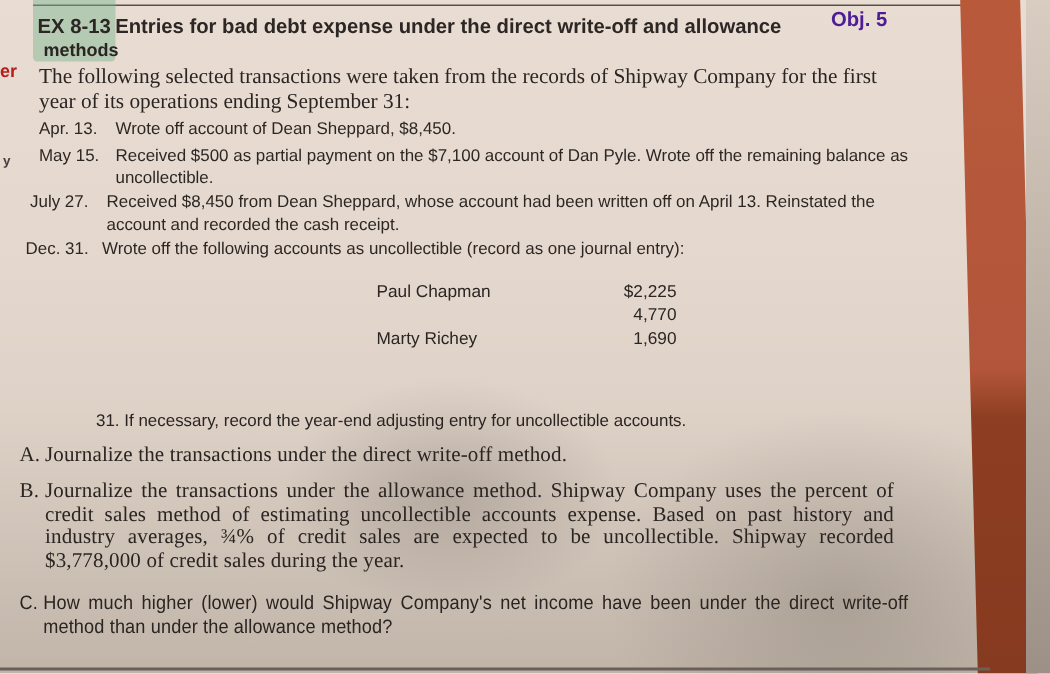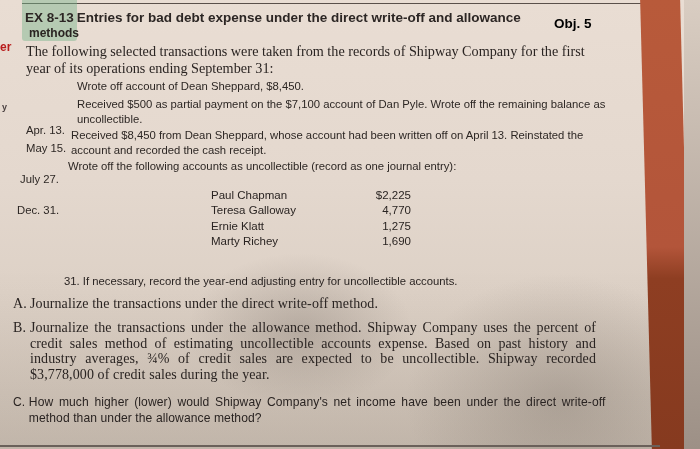--- a/index.html
+++ b/index.html
@@ -27,31 +27,31 @@
   }
   .tab-right { position: absolute; left: 684px; top: 0; width: 16px; height: 449px; background: linear-gradient(180deg,#d9cdc2,#9d9086); }
 
   .margin-note { position: absolute; font-family: "Liberation Sans", sans-serif; font-size: 12px; font-weight: bold; }
   .margin-er { left: 0; top: 40px; color: #b91c1c; }
   .margin-y { left: 2px; top: 102px; color: #4a4040; font-size: 9px; }
 
   .header { position: absolute; left: 22px; top: 10px; width: 600px; font-family: "Liberation Sans", sans-serif; font-weight: bold; font-size: 13.5px; color: #2c2624; }
   .ex-id { background: rgba(120,180,140,0.45); padding: 16px 3px; border-radius: 3px; margin-top: 16px; }
   .ex-title { margin-left: 0; }
-  .obj { position: absolute; left: 554px; top: 16px; font-family: "Liberation Sans", sans-serif; font-weight: bold; font-size: 13.5px; color: #000000; }
+  .obj { position: absolute; left: 554px; top: 5px; font-family: "Liberation Sans", sans-serif; font-weight: bold; font-size: 13.5px; color: #4c1d95; }
   .methods { position: absolute; left: 29px; top: 26px; font-family: "Liberation Sans", sans-serif; font-weight: bold; font-size: 12px; }
 
   .intro { position: absolute; left: 26px; top: 43px; width: 580px; font-size: 14.2px; line-height: 17px; }
 
   .tx { position: absolute; font-family: "Liberation Sans", sans-serif; font-size: 11.3px; line-height: 14.5px; color: #2d2724; }
-  .tx .date { position: absolute; left: 0; top: 0; width: 44px; margin-top: 44px; }
+  .tx .date { position: absolute; left: 0; top: 0; width: 44px; }
   .tx .body { position: absolute; left: 51px; top: 0; width: 560px; }
 
   .accounts { position: absolute; left: 211px; top: 188px; font-family: "Liberation Sans", sans-serif; font-size: 11.5px; line-height: 15.4px; }
-  .acct-row { position: relative; height: 15.4px; width: 200px; }
+  .acct-row { position: relative; height: 15.4px; width: 200px; margin-left: 40px; }
   .acct-name { position: absolute; left: 0; }
   .acct-amt { position: absolute; right: 0; text-align: left; }
 
   .q31 { position: absolute; left: 64px; top: 275px; font-family: "Liberation Sans", sans-serif; font-size: 11.3px; }
 
   .part { position: absolute; font-size: 14px; line-height: 15.6px; letter-spacing: 0.1px; }
   .part .lbl { position: absolute; left: 0; top: 0; }
   .part .txt { position: absolute; left: 17px; top: 0; width: 566px; text-align: justify; }
   .part-a { left: 13px; top: 296px; }
   .part-b { left: 13px; top: 320px; }
@@ -93,26 +93,21 @@
   <span class="date" style="width:50px;">Dec. 31.</span>
   <span class="body" style="left:51px;">Wrote off the following accounts as uncollectible (record as one journal entry):</span>
 </div>
 
 <div class="accounts">
   <div class="acct-row">
     <span class="acct-name">Paul Chapman</span>
     <span class="acct-amt">$2,225</span>
   </div>
   <div class="acct-row">
-    <span class="acct-name">Teresa Galloway</span>
     <span class="acct-amt">4,770</span>
-  </div>
-  <div class="acct-row">
-    <span class="acct-name">Ernie Klatt</span>
-    <span class="acct-amt">1,275</span>
   </div>
   <div class="acct-row">
     <span class="acct-name">Marty Richey</span>
     <span class="acct-amt">1,690</span>
   </div>
 </div>
 
 <div class="q31">31.  If necessary, record the year-end adjusting entry for uncollectible accounts.</div>
 
 <div class="part part-a">

